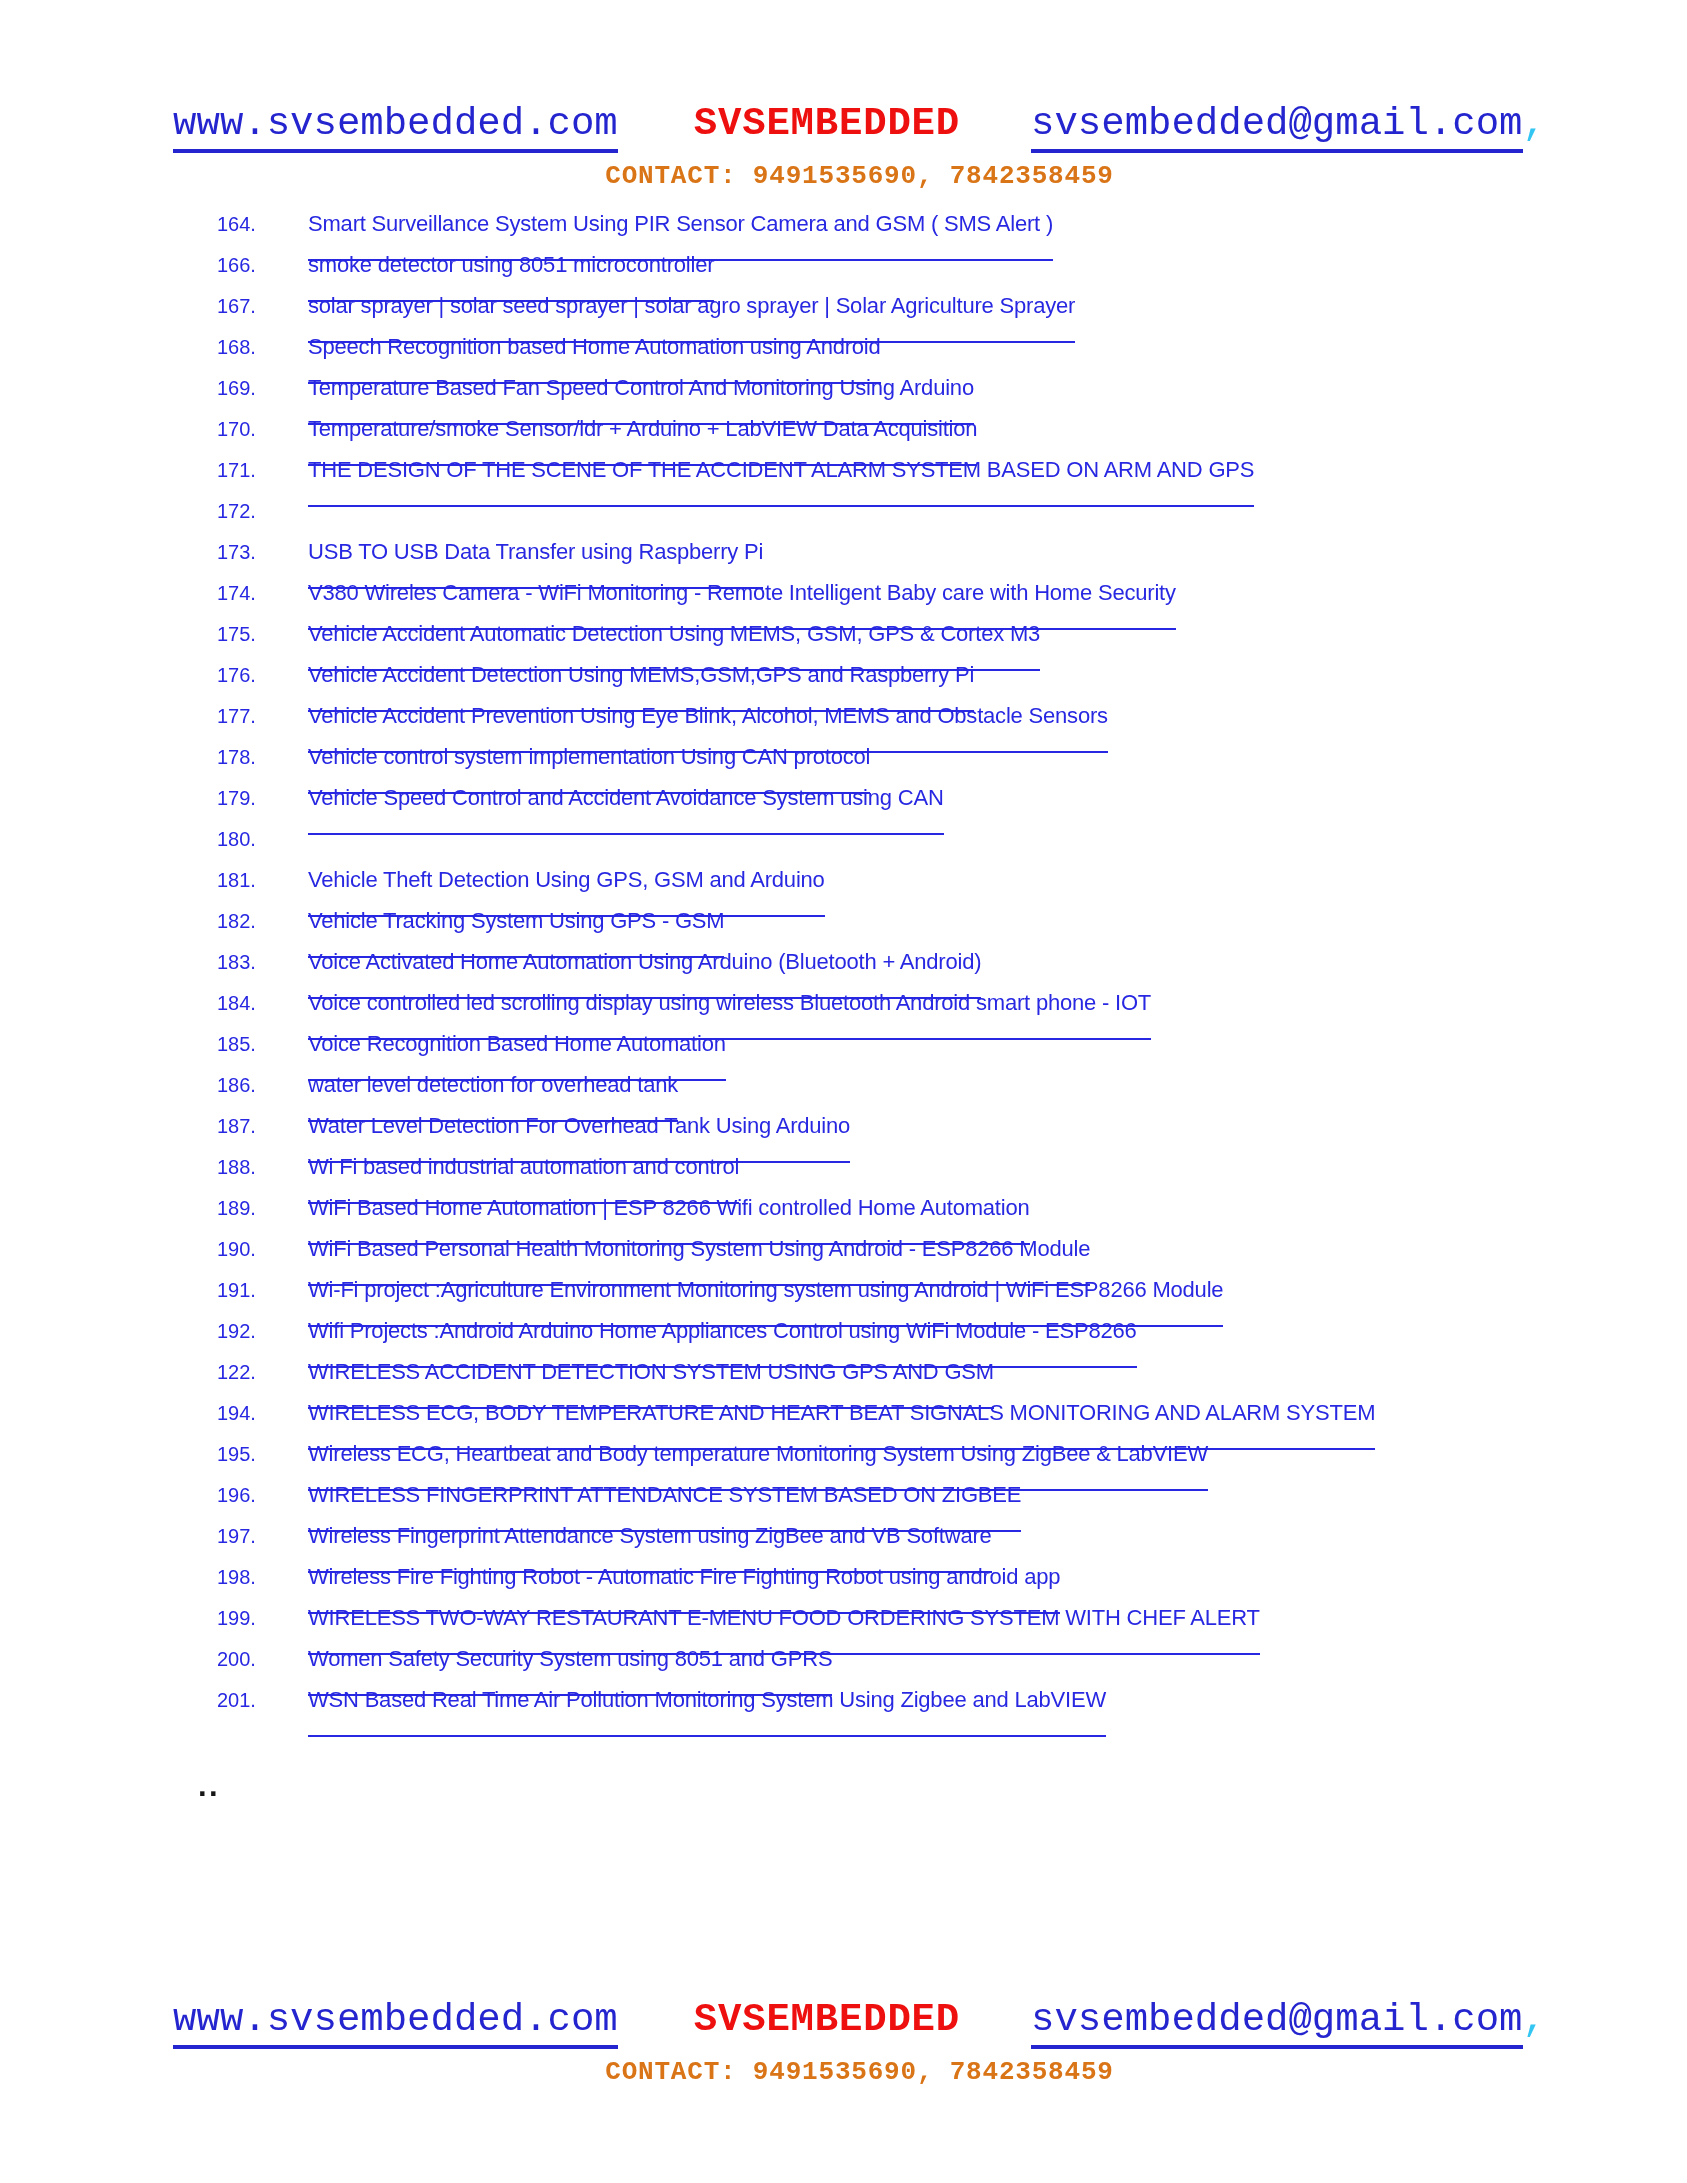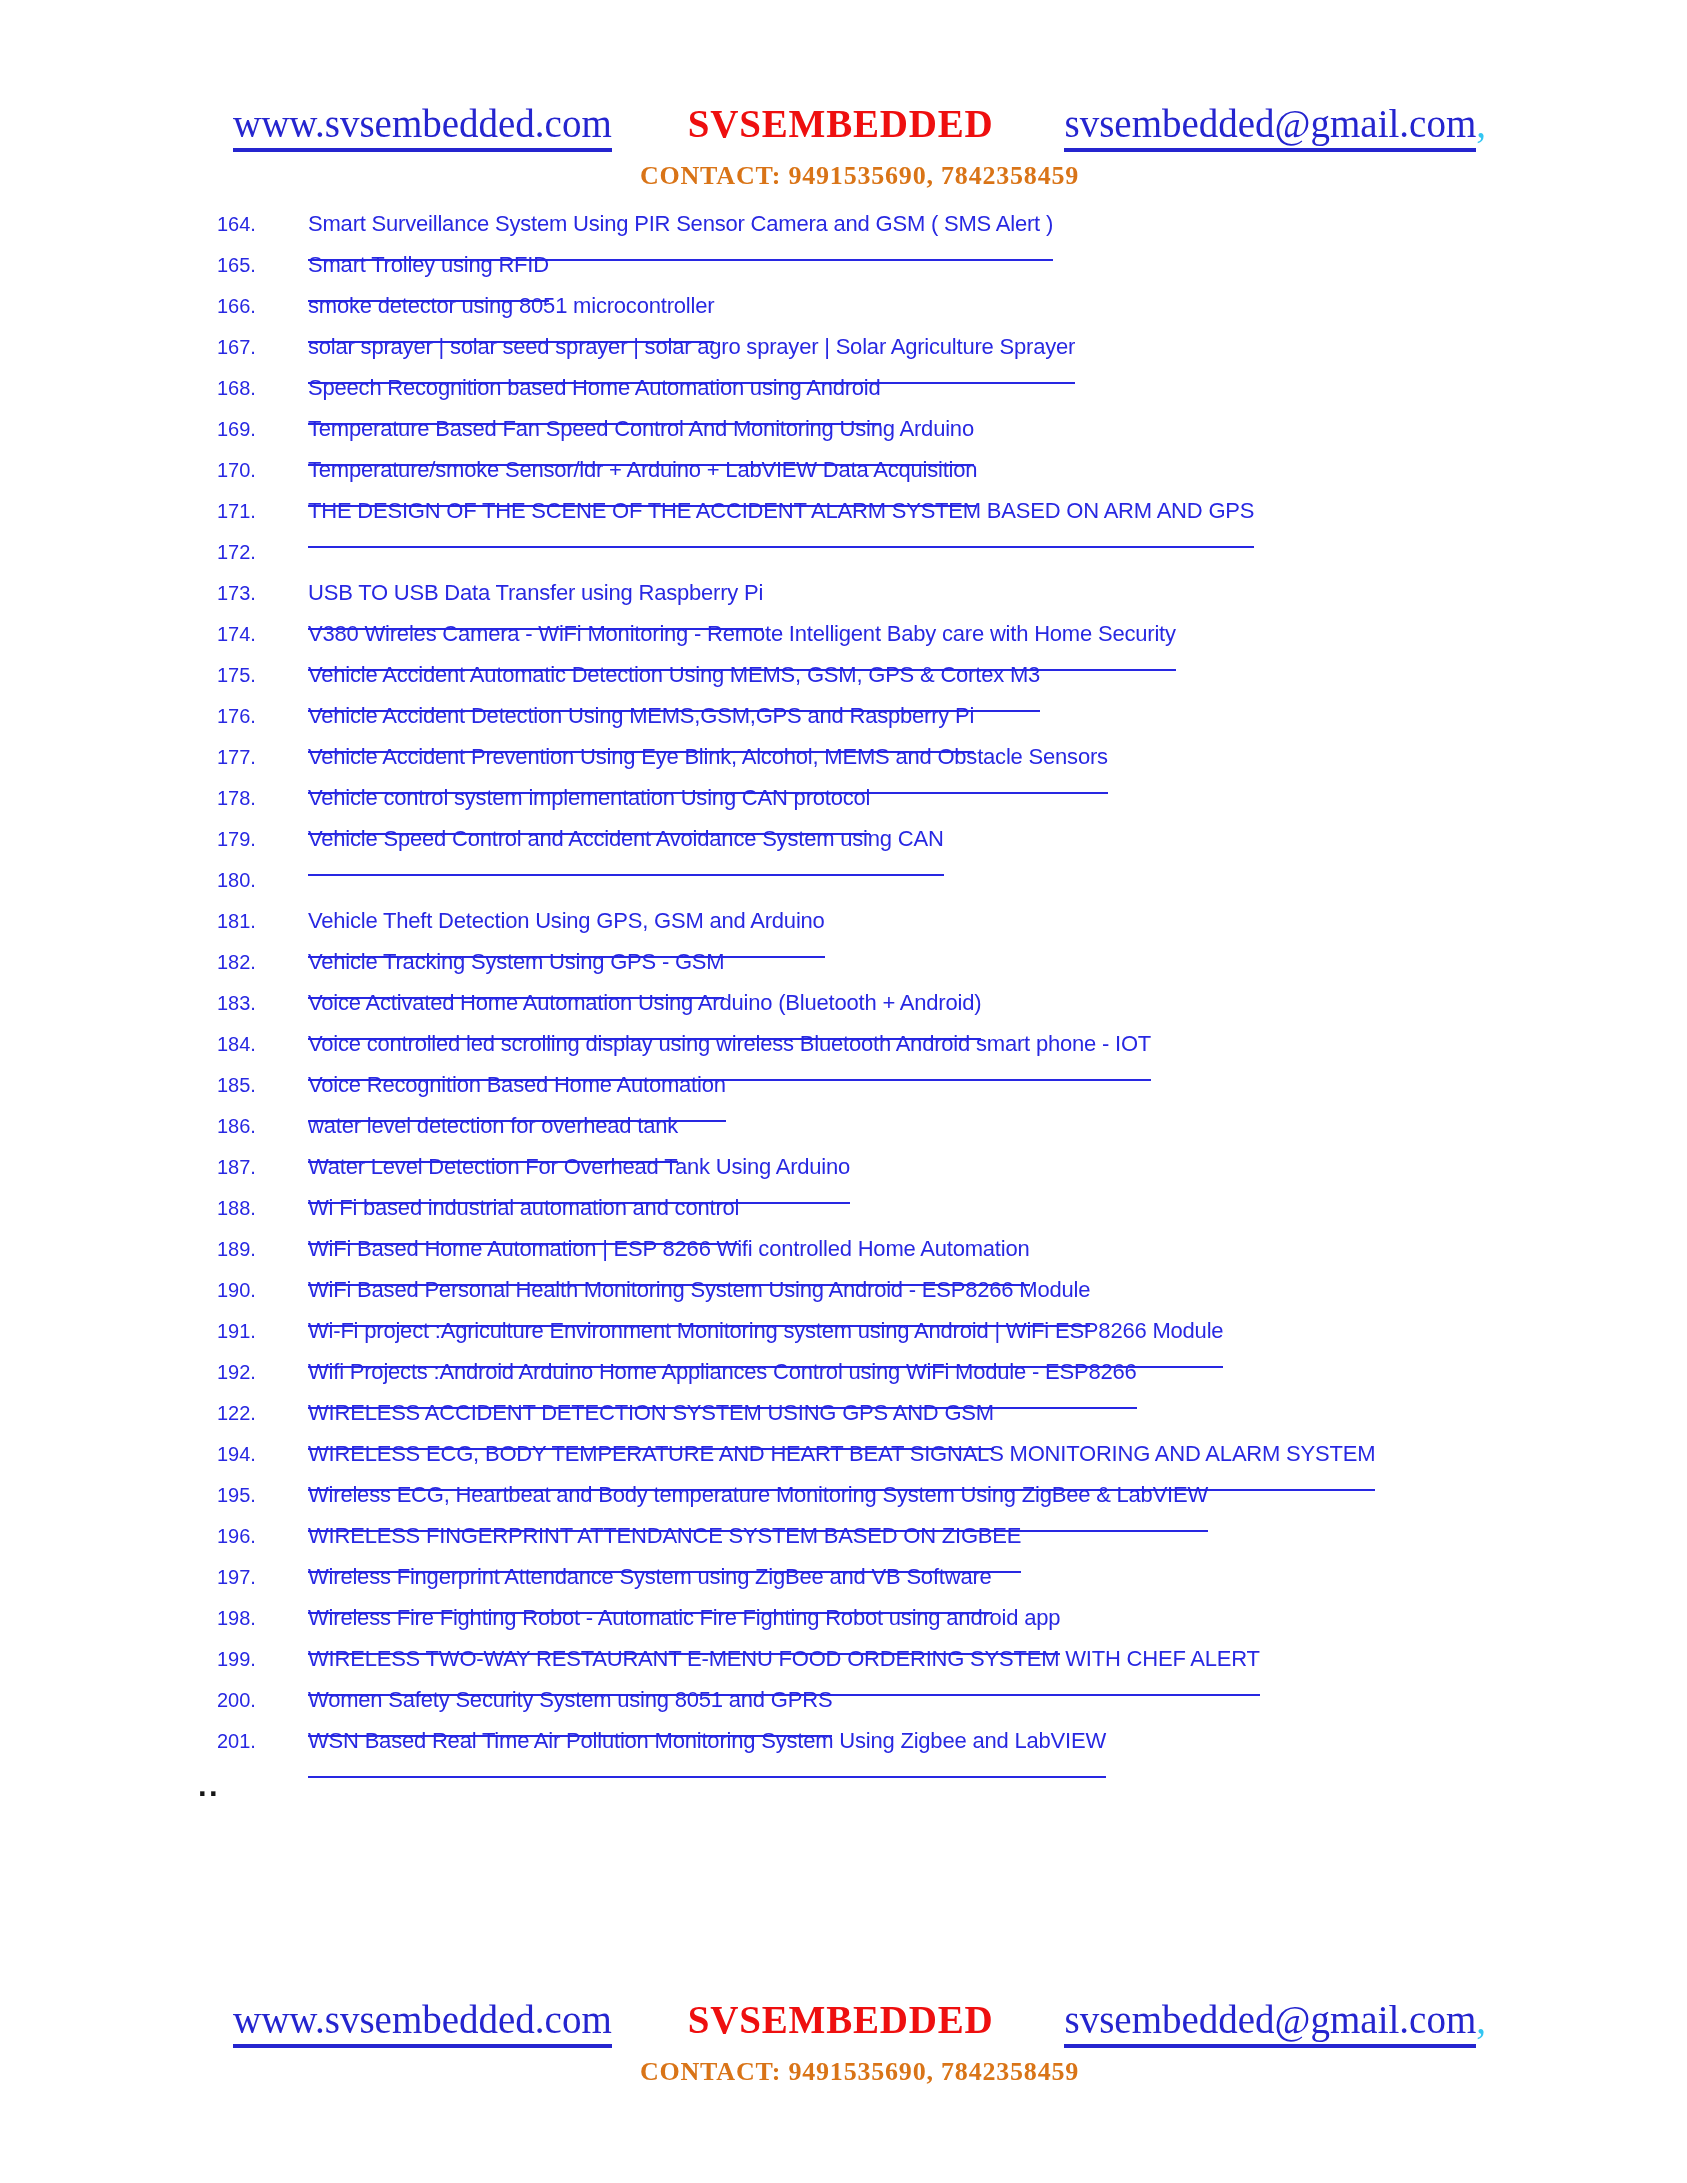--- a/index.html
+++ b/index.html
@@ -11,21 +11,21 @@
     background: #ffffff;
     overflow: hidden;
     font-family: "Liberation Sans", sans-serif;
   }
 
   
   .banner {
     position: absolute;
     left: 0; right: 0;
     text-align: center;
-    font-family: Liberation Serif, serif;
+    font-family: Liberation Mono, monospace;
     white-space: nowrap;
     margin-left: 32px;
   }
   .banner-top { top: 101px; }
   .banner-bottom { top: 1997px; }
   .bline1 { font-size: 39px; line-height: 46px; }
   .bline2 {
     font-size: 26px;
     line-height: 44px;
     margin-top: 6.6px;
@@ -103,24 +103,20 @@
     </div>
     <div class="bline2">CONTACT: 9491535690, 7842358459</div>
   </div>
 
   <div class="list">
     <div class="row">
       <span class="num">164.</span>
       <a class="title">Smart Surveillance System Using PIR Sensor Camera and GSM ( SMS Alert )</a>
     </div>
 
-    <div class="row">
-      <span class="num">165.</span>
-      <a class="title">Smart Trolley using RFID</a>
-    </div>
 
     <div class="row">
       <span class="num">166.</span>
       <a class="title">smoke detector using 8051 microcontroller</a>
     </div>
 
     <div class="row">
       <span class="num">167.</span>
       <a class="title">solar sprayer | solar seed sprayer | solar agro sprayer | Solar Agriculture Sprayer</a>
     </div>

